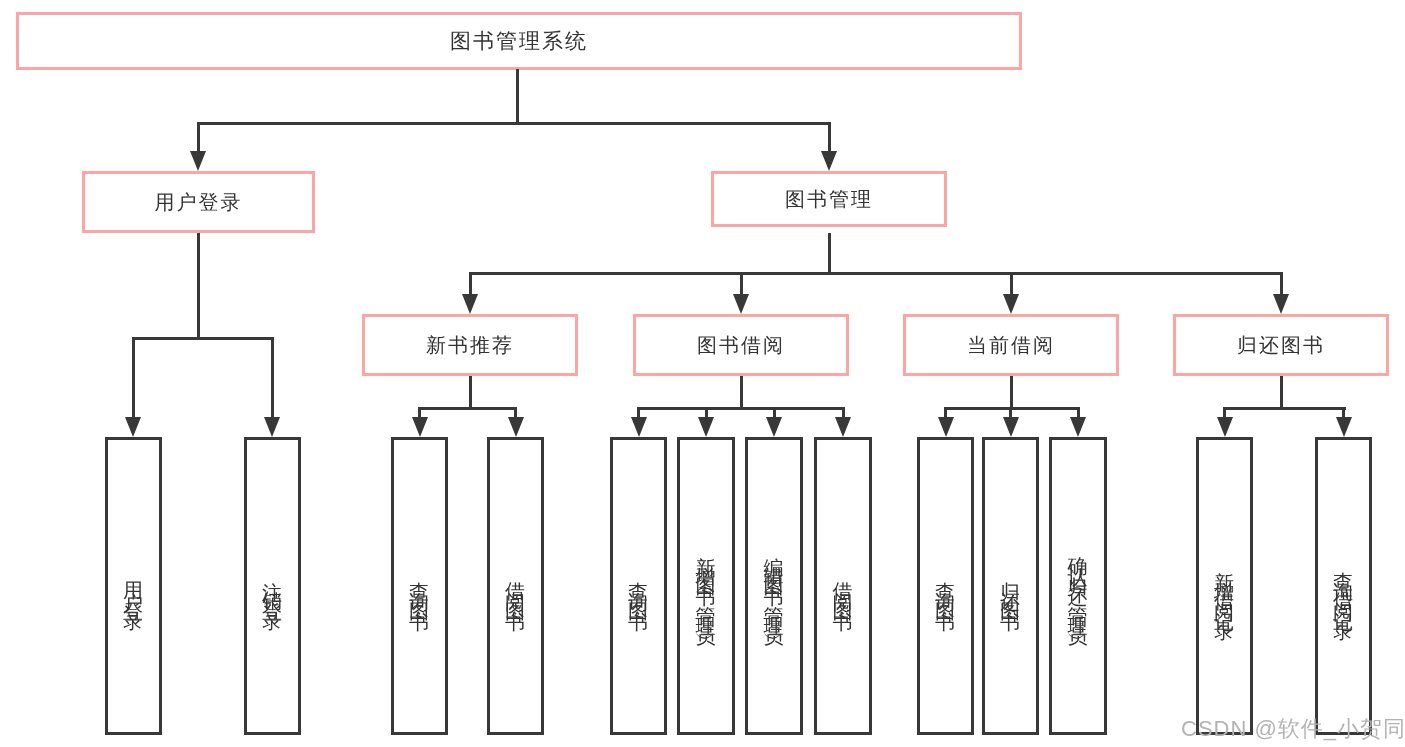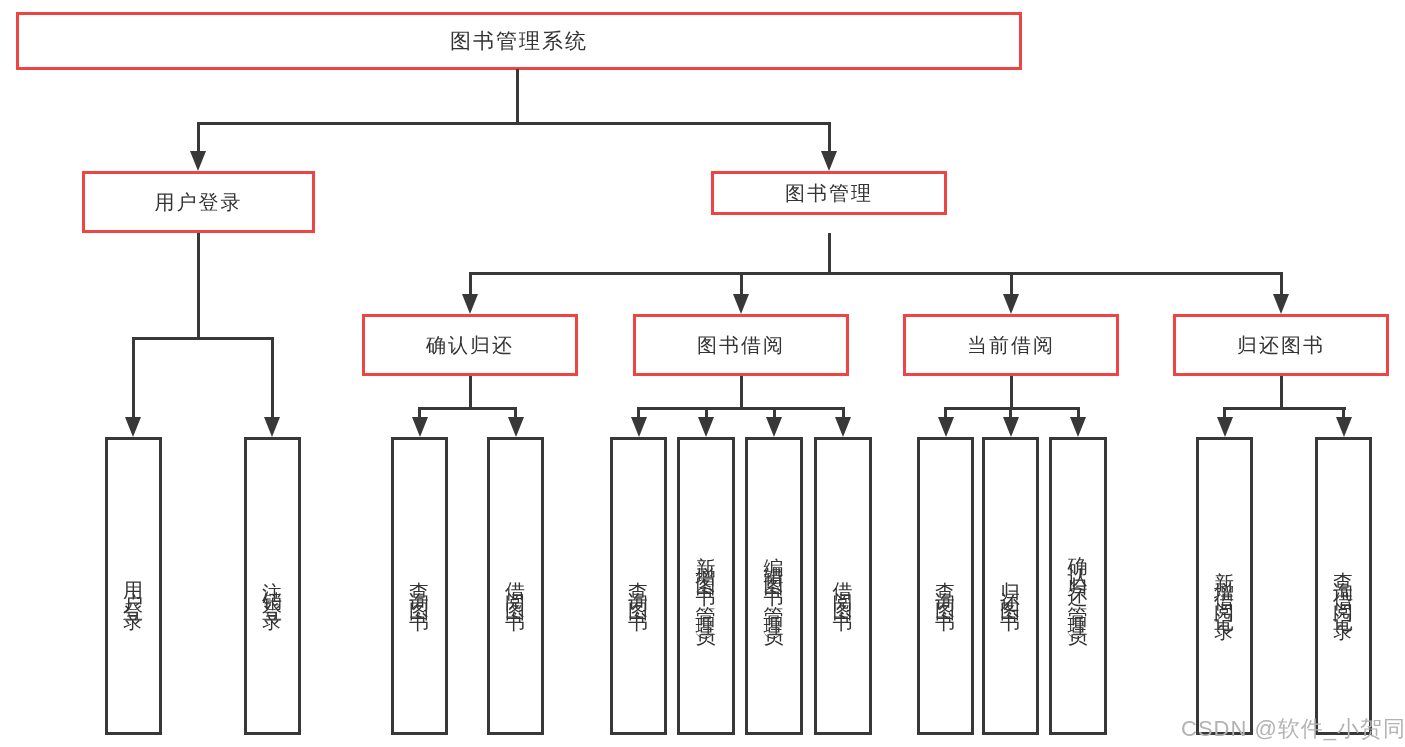--- a/index.html
+++ b/index.html
@@ -6,21 +6,21 @@
   .canvas{
     position:relative;
     width:1405px;height:747px;
     background:#ffffff;
     font-family:"Liberation Sans","DejaVu Sans",sans-serif;
     overflow:hidden;
   }
   .node{
     position:absolute;
     box-sizing:border-box;
-    border:3px solid #ef4444;
+    border:3px solid #fca5a5;
     background:#ffffff;
     display:flex;align-items:center;justify-content:center;
     color:#333333;
     font-size:20px;
     letter-spacing:2px;
     white-space:nowrap;
   }
   .node.root{font-size:21px;}
   .leaf{
     position:absolute;
@@ -65,21 +65,21 @@
   <div class="vline" style="left:516px;top:69px;height:53px;"></div>
   <div class="hline" style="left:197px;top:122px;width:634px;"></div>
   <div class="vline" style="left:197px;top:122px;height:31px;"></div>
   <div class="arrow" style="left:190px;top:151px;"></div>
   <div class="vline" style="left:828px;top:122px;height:31px;"></div>
   <div class="arrow" style="left:821px;top:151px;"></div>
 
   <div class="node" style="left:82px;top:171px;width:233px;height:62px;">
     <span>用户登录</span>
   </div>
-  <div class="node" style="left:711px;top:171px;width:236px;height:44px;">
+  <div class="node" style="left:711px;top:171px;width:236px;height:56px;">
     <span>图书管理</span>
   </div>
 
   <div class="vline" style="left:197px;top:233px;height:104px;"></div>
   <div class="hline" style="left:132px;top:337px;width:142px;"></div>
   <div class="vline" style="left:132px;top:337px;height:82px;"></div>
   <div class="arrow" style="left:125px;top:417px;"></div>
   <div class="vline" style="left:271px;top:337px;height:82px;"></div>
   <div class="arrow" style="left:264px;top:417px;"></div>
 
@@ -88,21 +88,21 @@
   <div class="vline" style="left:469px;top:272px;height:24px;"></div>
   <div class="arrow" style="left:462px;top:294px;"></div>
   <div class="vline" style="left:740px;top:272px;height:24px;"></div>
   <div class="arrow" style="left:733px;top:294px;"></div>
   <div class="vline" style="left:1010px;top:272px;height:24px;"></div>
   <div class="arrow" style="left:1003px;top:294px;"></div>
   <div class="vline" style="left:1280px;top:272px;height:24px;"></div>
   <div class="arrow" style="left:1273px;top:294px;"></div>
 
   <div class="node" style="left:362px;top:314px;width:216px;height:62px;">
-    <span>确认归还</span>
+    <span>新书推荐</span>
   </div>
   <div class="node" style="left:633px;top:314px;width:216px;height:62px;">
     <span>图书借阅</span>
   </div>
   <div class="node" style="left:903px;top:314px;width:216px;height:62px;">
     <span>当前借阅</span>
   </div>
   <div class="node" style="left:1173px;top:314px;width:216px;height:62px;">
     <span>归还图书</span>
   </div>

